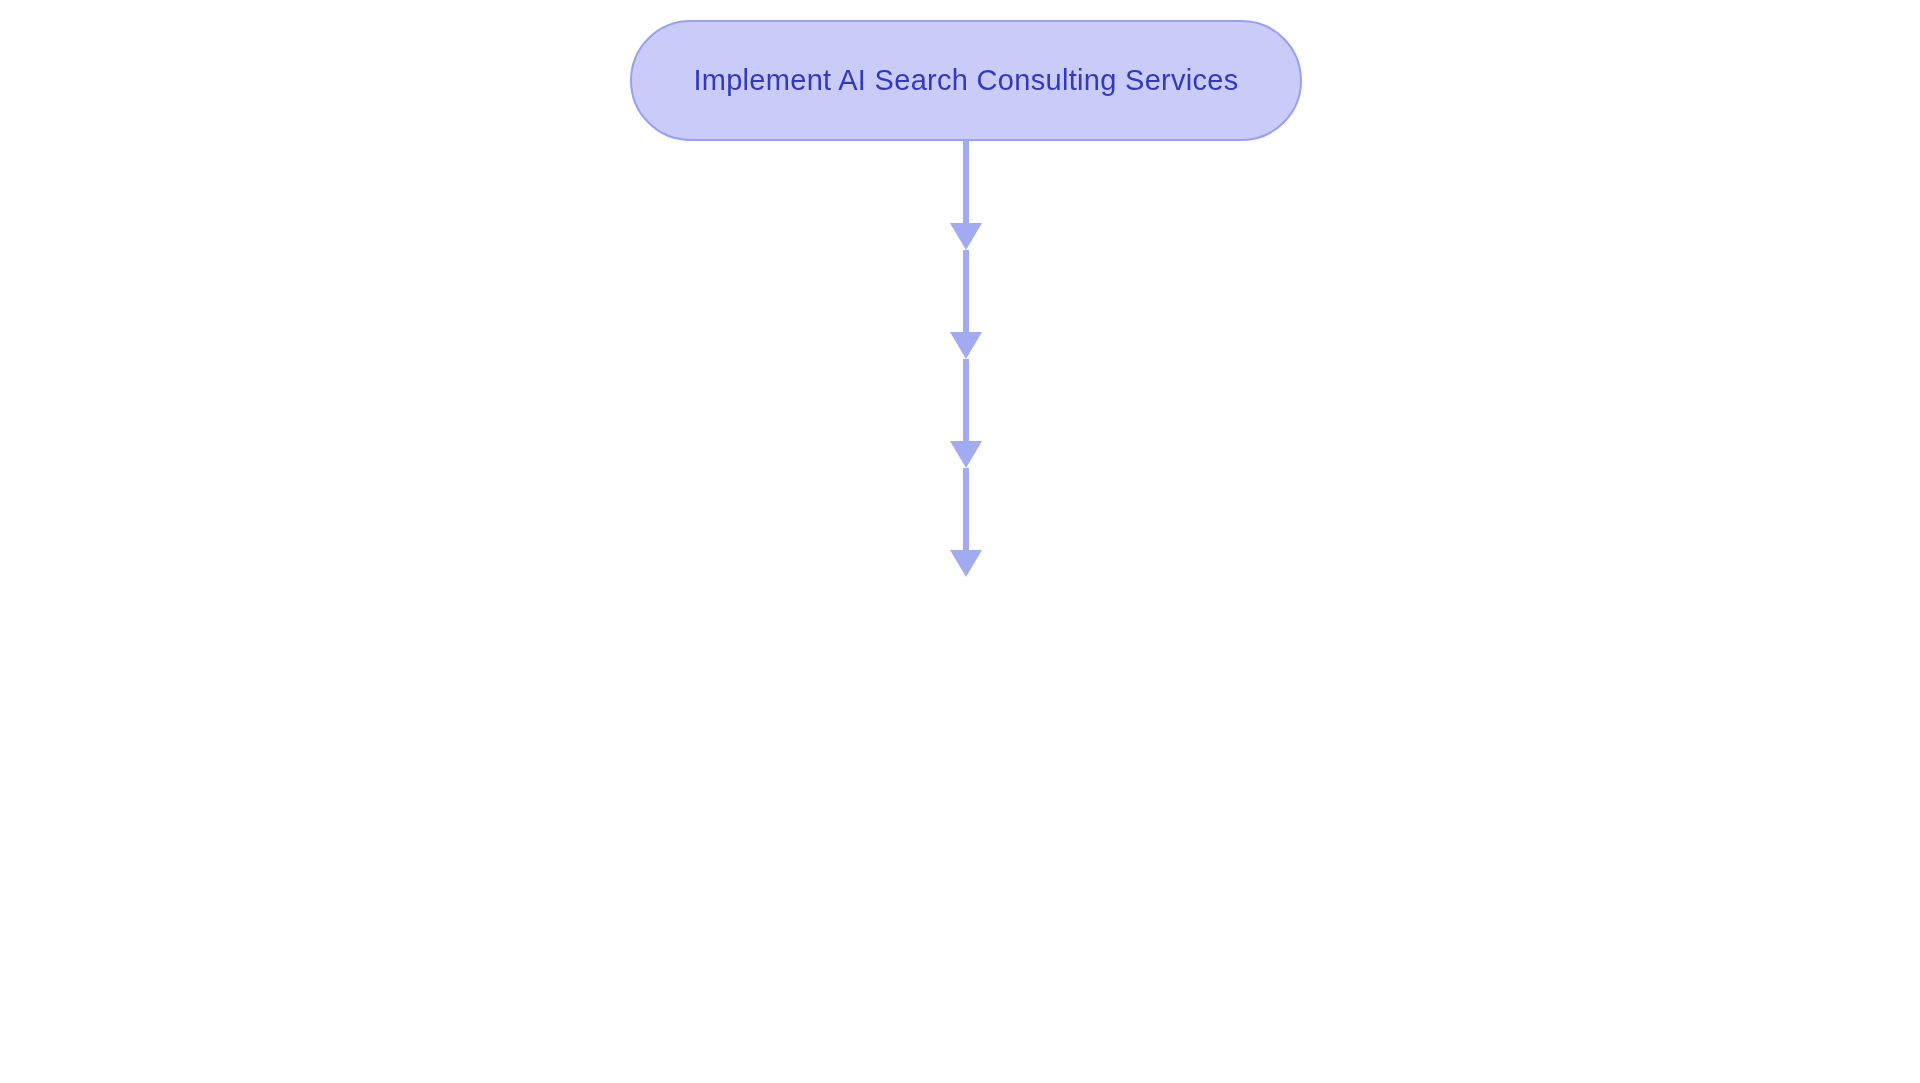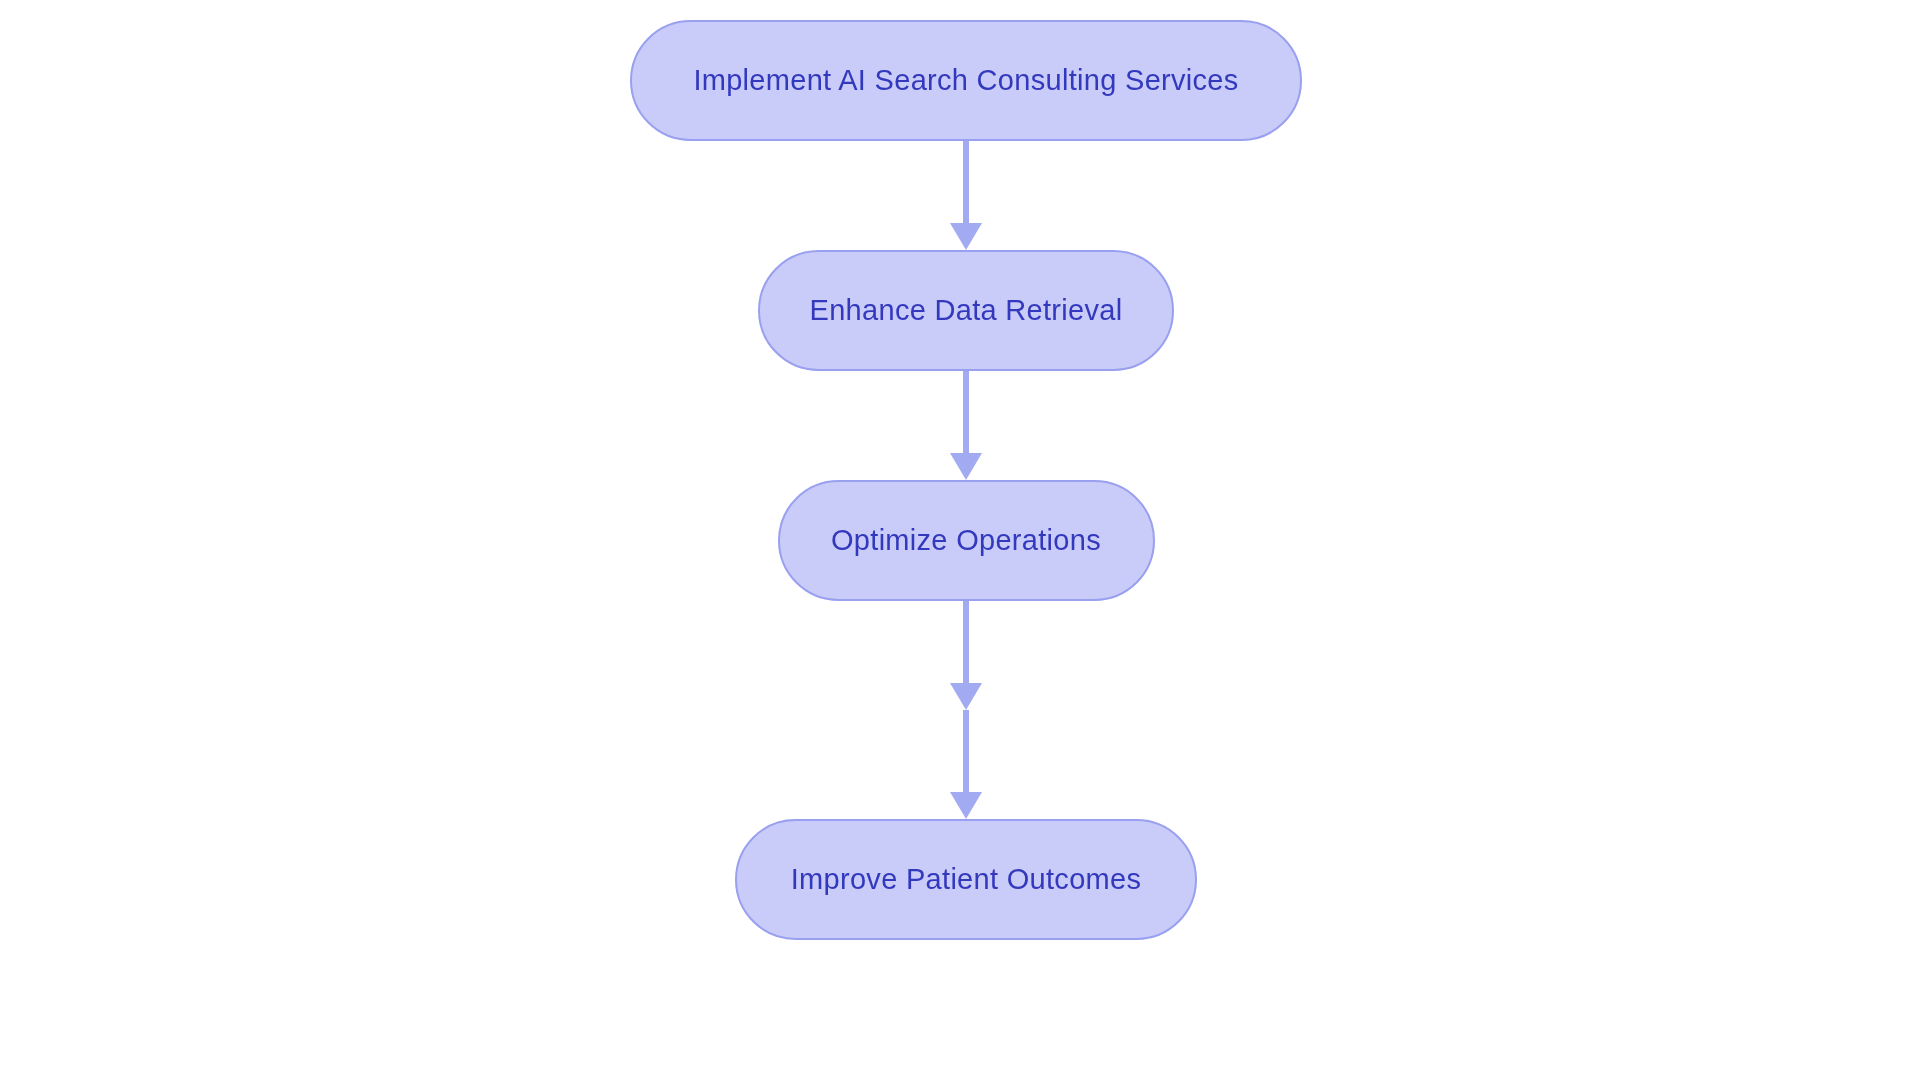--- a/index.html
+++ b/index.html
@@ -75,42 +75,33 @@
 
     <div class="node" style="width:672px;">
       <span class="node-label">Implement AI Search Consulting Services</span>
     </div>
 
     <div class="flow-arrow">
       <div class="arrow-line"></div>
       <div class="arrowhead"></div>
     </div>
 
-    <div class="node" style="width:416px;">
-      <span class="node-label">Enhance Data Retrieval</span>
-    </div>
-
-    <div class="flow-arrow">
-      <div class="arrow-line"></div>
-      <div class="arrowhead"></div>
-    </div>
-
-    <div class="node" style="width:377px;">
-      <span class="node-label">Optimize Operations</span>
-    </div>
 
     <div class="flow-arrow">
       <div class="arrow-line"></div>
       <div class="arrowhead"></div>
     </div>
 
 
     <div class="flow-arrow">
       <div class="arrow-line"></div>
       <div class="arrowhead"></div>
     </div>
 
-    <div class="node" style="width:462px;">
-      <span class="node-label">Improve Patient Outcomes</span>
+
+    <div class="flow-arrow">
+      <div class="arrow-line"></div>
+      <div class="arrowhead"></div>
     </div>
+
 
   </div>
 </div>
 
 </body></html>

